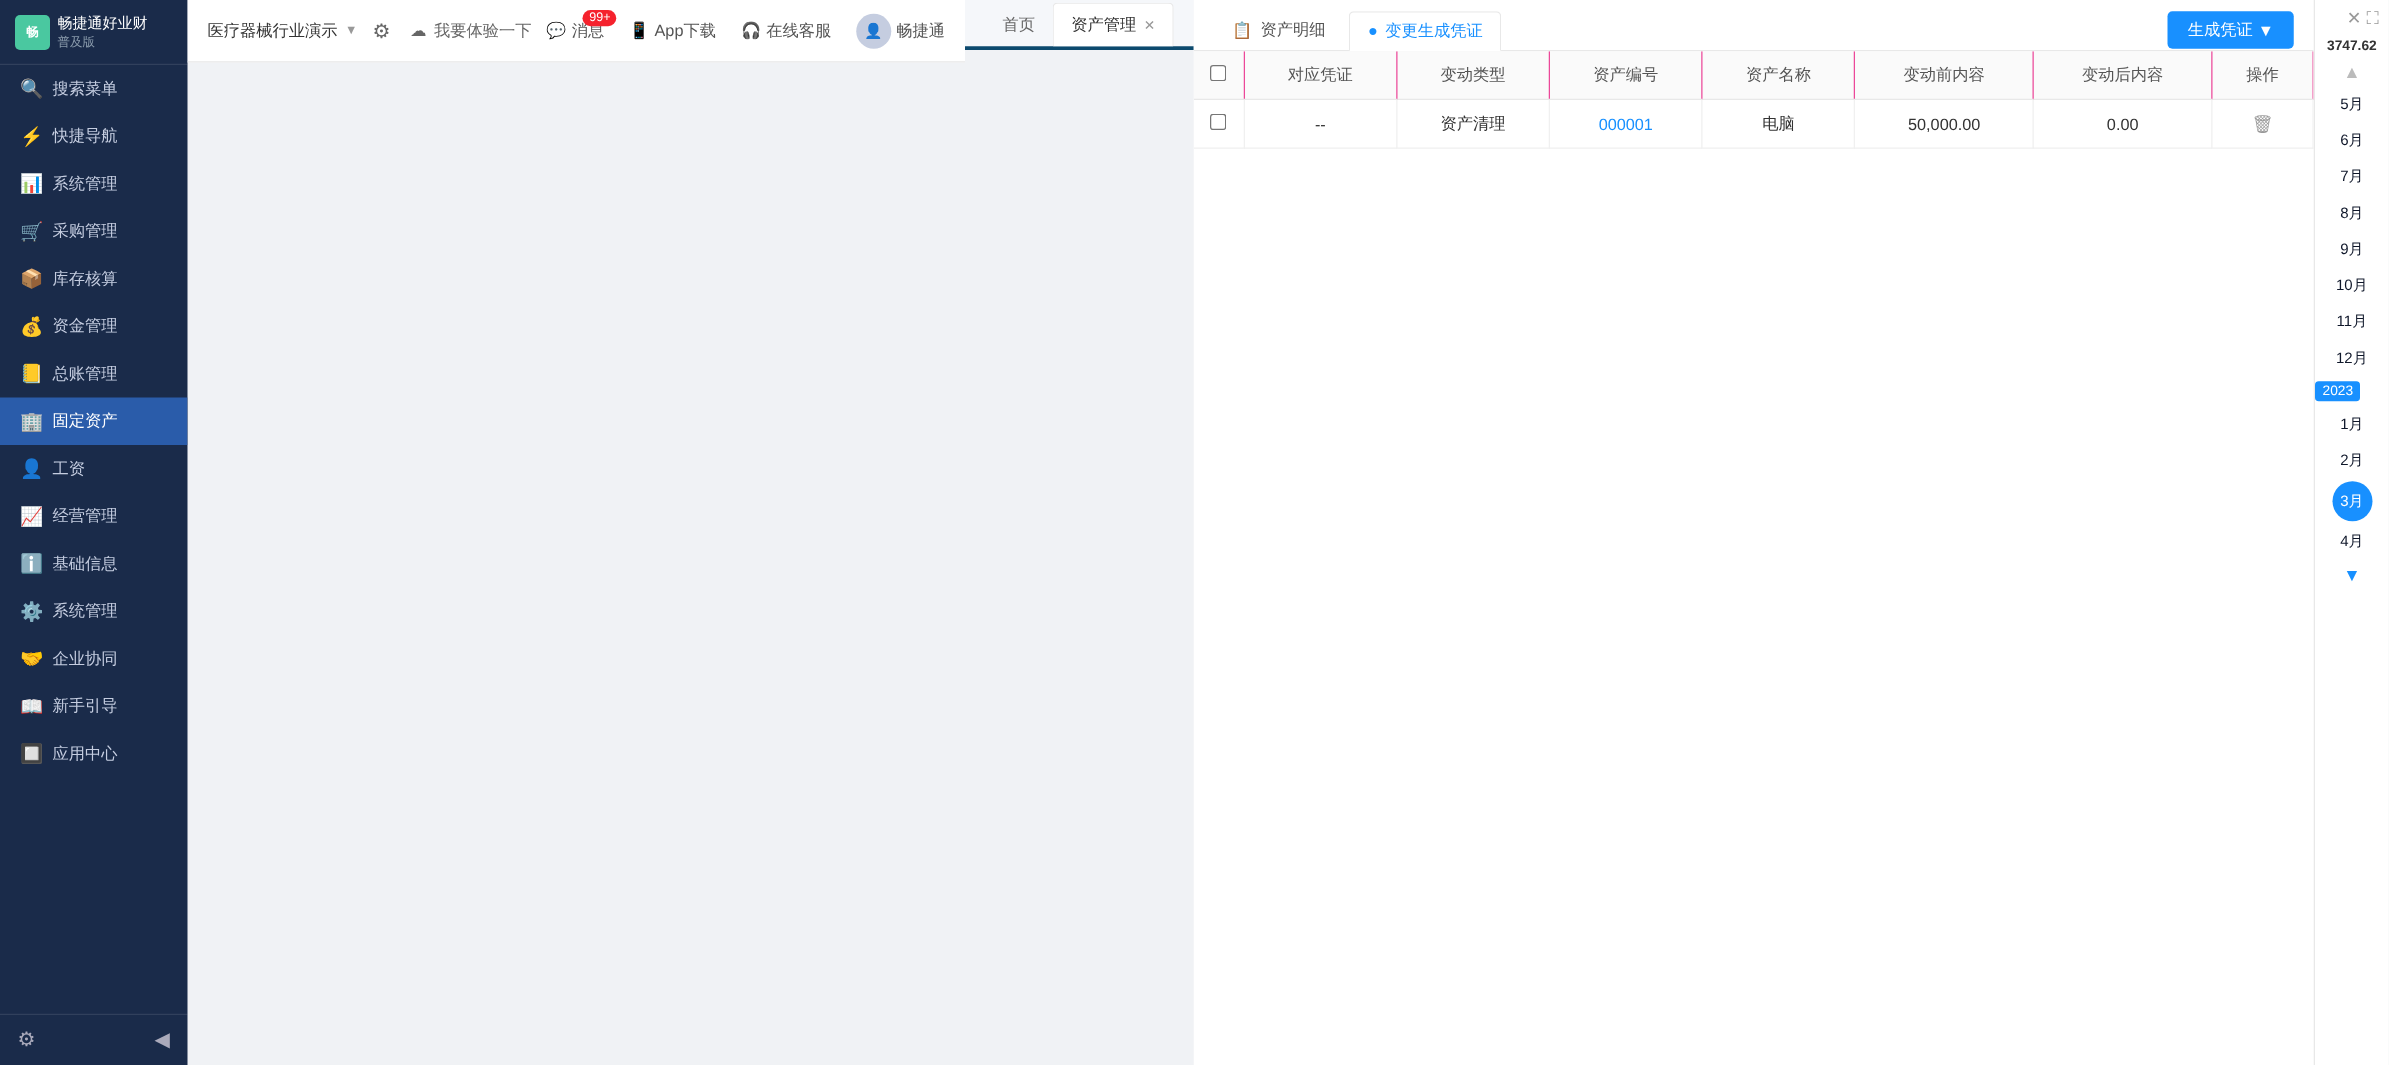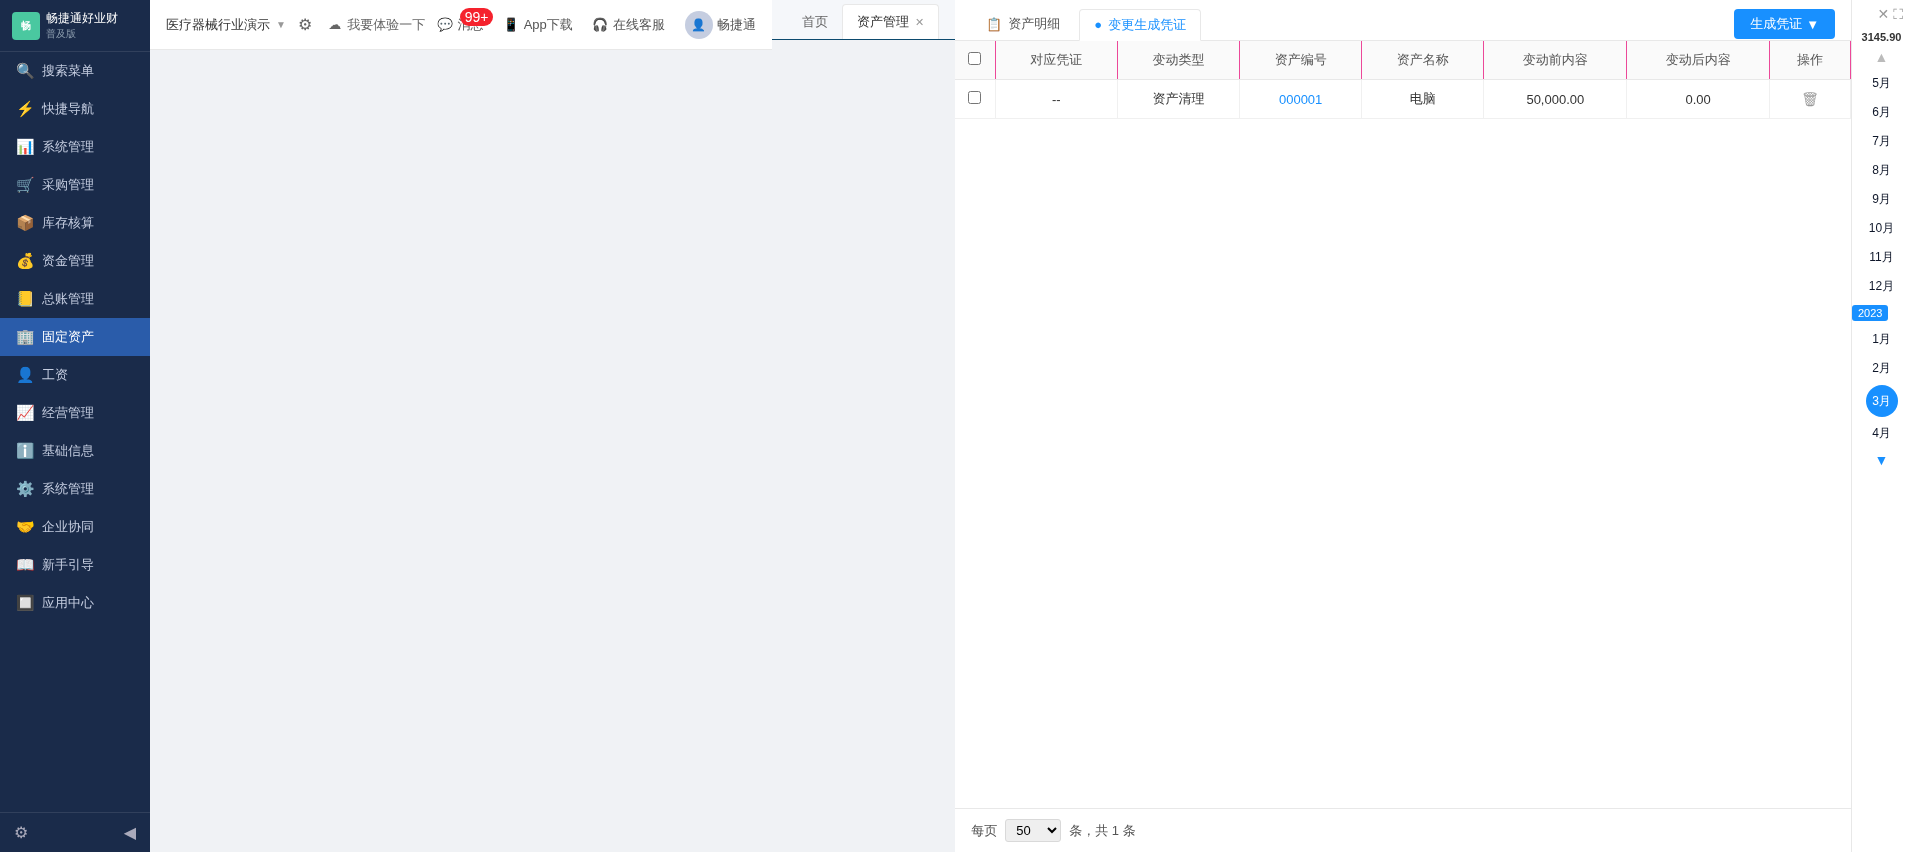--- a/index.html
+++ b/index.html
@@ -69,34 +69,34 @@
     .topbar-gear { color: #666; cursor: pointer; font-size: 16px; }
     .topbar-experience {
       display: flex; align-items: center; gap: 6px;
       color: #666; font-size: 13px; cursor: pointer;
       margin-left: 4px;
     }
     .topbar-right { margin-left: auto; display: flex; align-items: center; gap: 20px; }
     .topbar-right-item { display: flex; align-items: center; gap: 4px; color: #555; font-size: 13px; cursor: pointer; position: relative; }
     .badge {
       background: #f5222d;
-      color: white; font-size: 14px;
+      color: white; font-size: 10px;
       border-radius: 10px; padding: 1px 5px;
       position: absolute; top: -8px; right: -10px;
     }
     .topbar-avatar {
       width: 28px; height: 28px; border-radius: 50%;
       background: #c5cde0; display: flex; align-items: center; justify-content: center;
       color: #666; font-size: 12px;
     }
 
     
     .tabbar {
       background: #f5f7fa;
-      border-bottom: 1px solid #0c4a6e;
+      border-bottom: 3px solid #0c4a6e;
       display: flex; align-items: flex-end;
       padding: 0 16px;
       height: 40px;
     }
     .tab {
       padding: 8px 14px; font-size: 13px; cursor: pointer;
       color: #666; border-radius: 4px 4px 0 0;
       display: flex; align-items: center; gap: 6px;
     }
     .tab.active { background: white; color: #333; border: 1px solid #e8e8e8; border-bottom: none; }
@@ -383,38 +383,28 @@
               <td>50,000.00</td>
               <td>0.00</td>
               <td>
                 <span class="action-btn">🗑</span>
               </td>
             </tr>
           </tbody>
         </table>
       </div>
 
-      <div class="pagination">
-        <span>每页</span>
-        <select>
-          <option>50</option>
-          <option>10</option>
-          <option>20</option>
-          <option>100</option>
-        </select>
-        <span>条，共 1 条</span>
-      </div>
     </div>
 
     <div class="calendar-panel">
       <div class="calendar-panel-header">
         <span style="cursor:pointer;color:#999;font-size:14px;">✕</span>
         <span style="cursor:pointer;color:#999;font-size:14px;">⛶</span>
       </div>
-      <div style="font-size:11px;color:#333;text-align:center;font-weight:bold;padding:2px 0;">3145.90</div>
+      <div style="font-size:11px;color:#333;text-align:center;font-weight:bold;padding:2px 0;">3747.62</div>
 
       <div class="cal-scroll-up">▲</div>
 
       <div class="cal-month-item">
           <span>5月</span>
         </div>
       <div class="cal-month-item">
           <span>6月</span>
         </div>
       <div class="cal-month-item">

